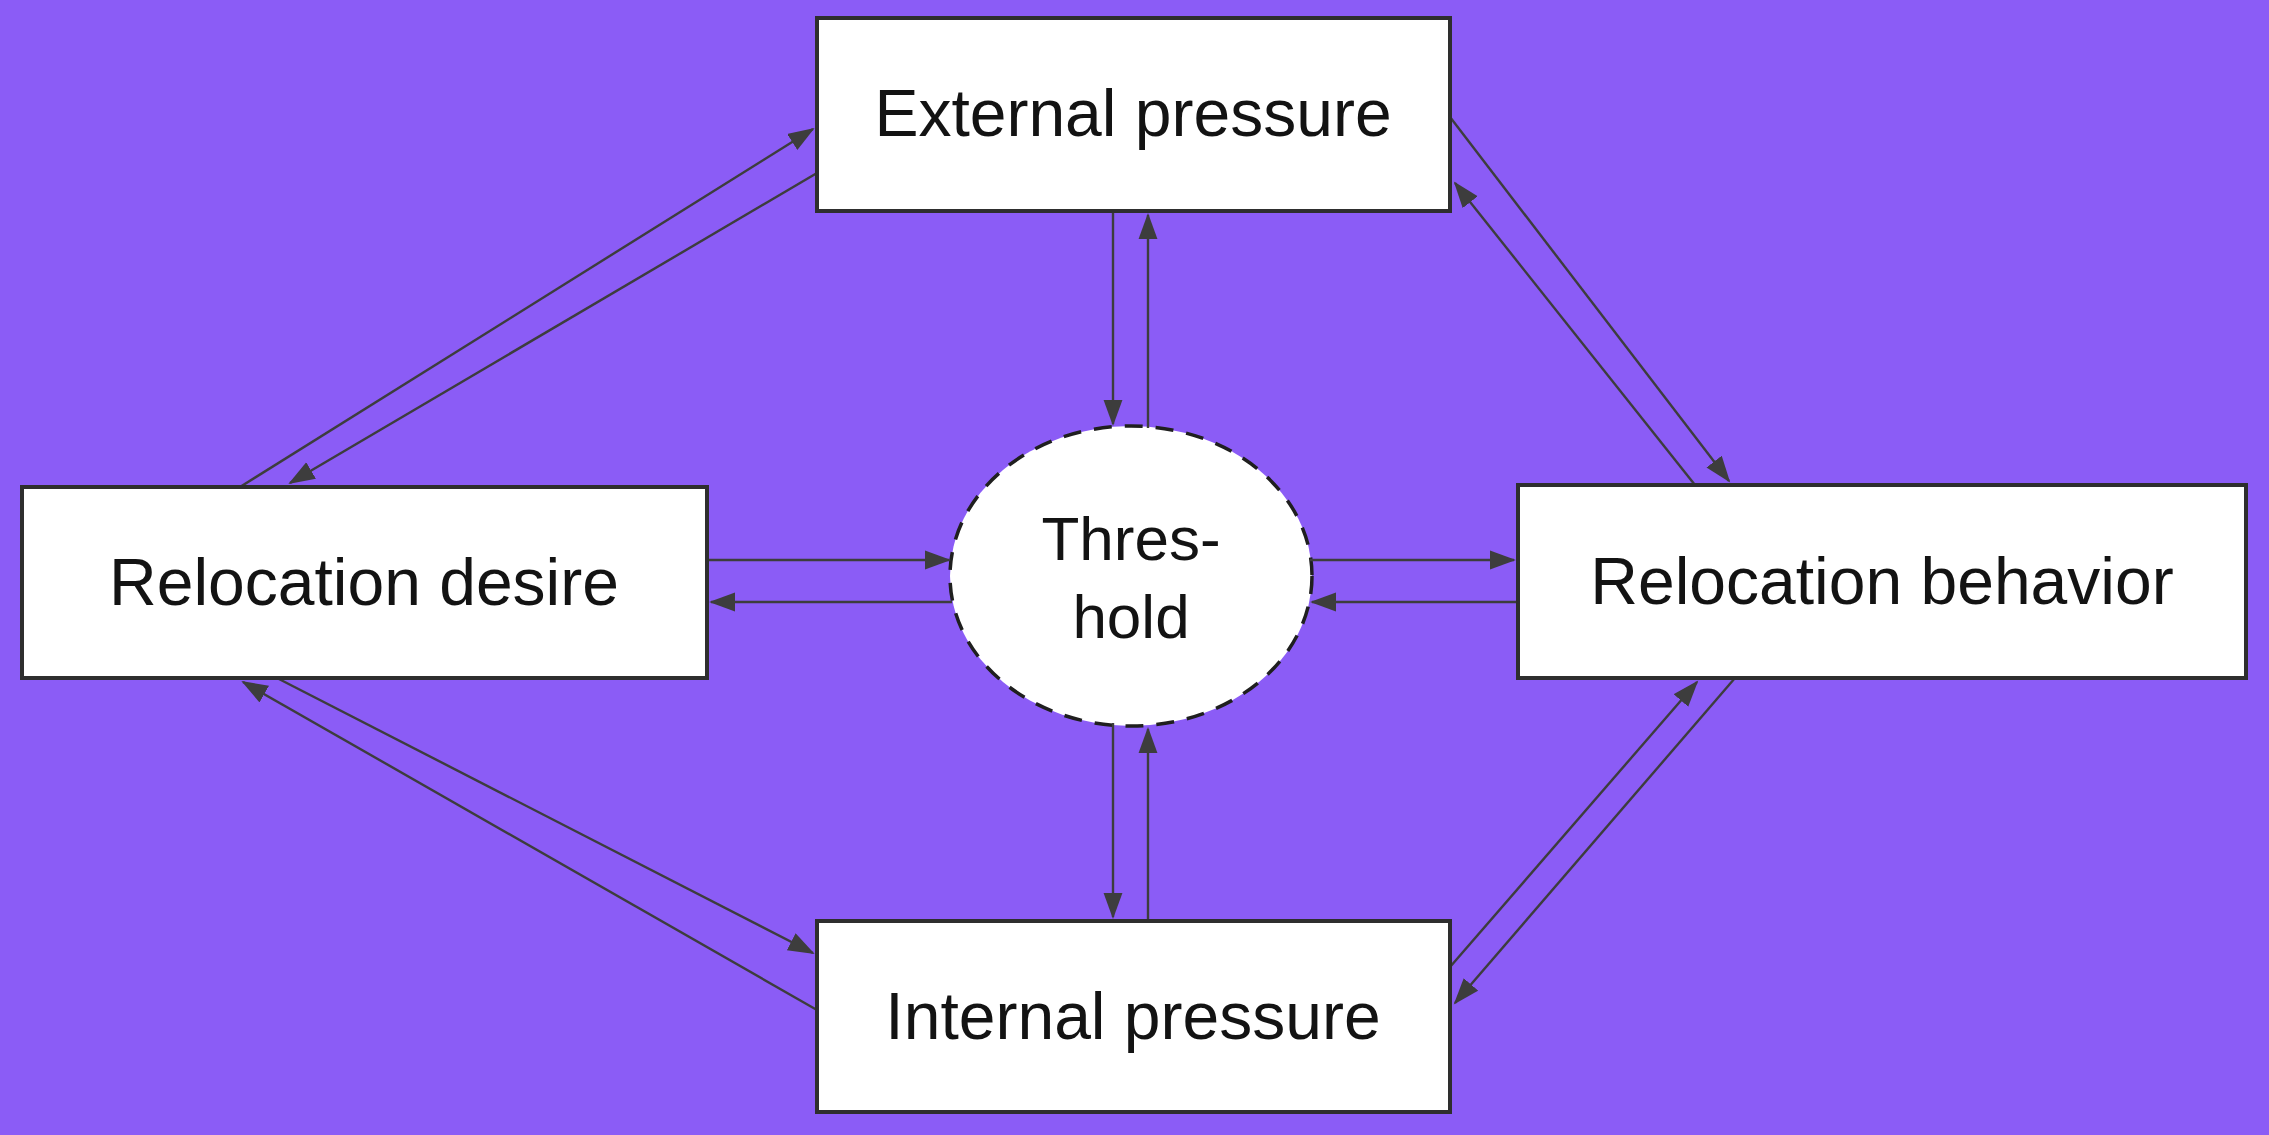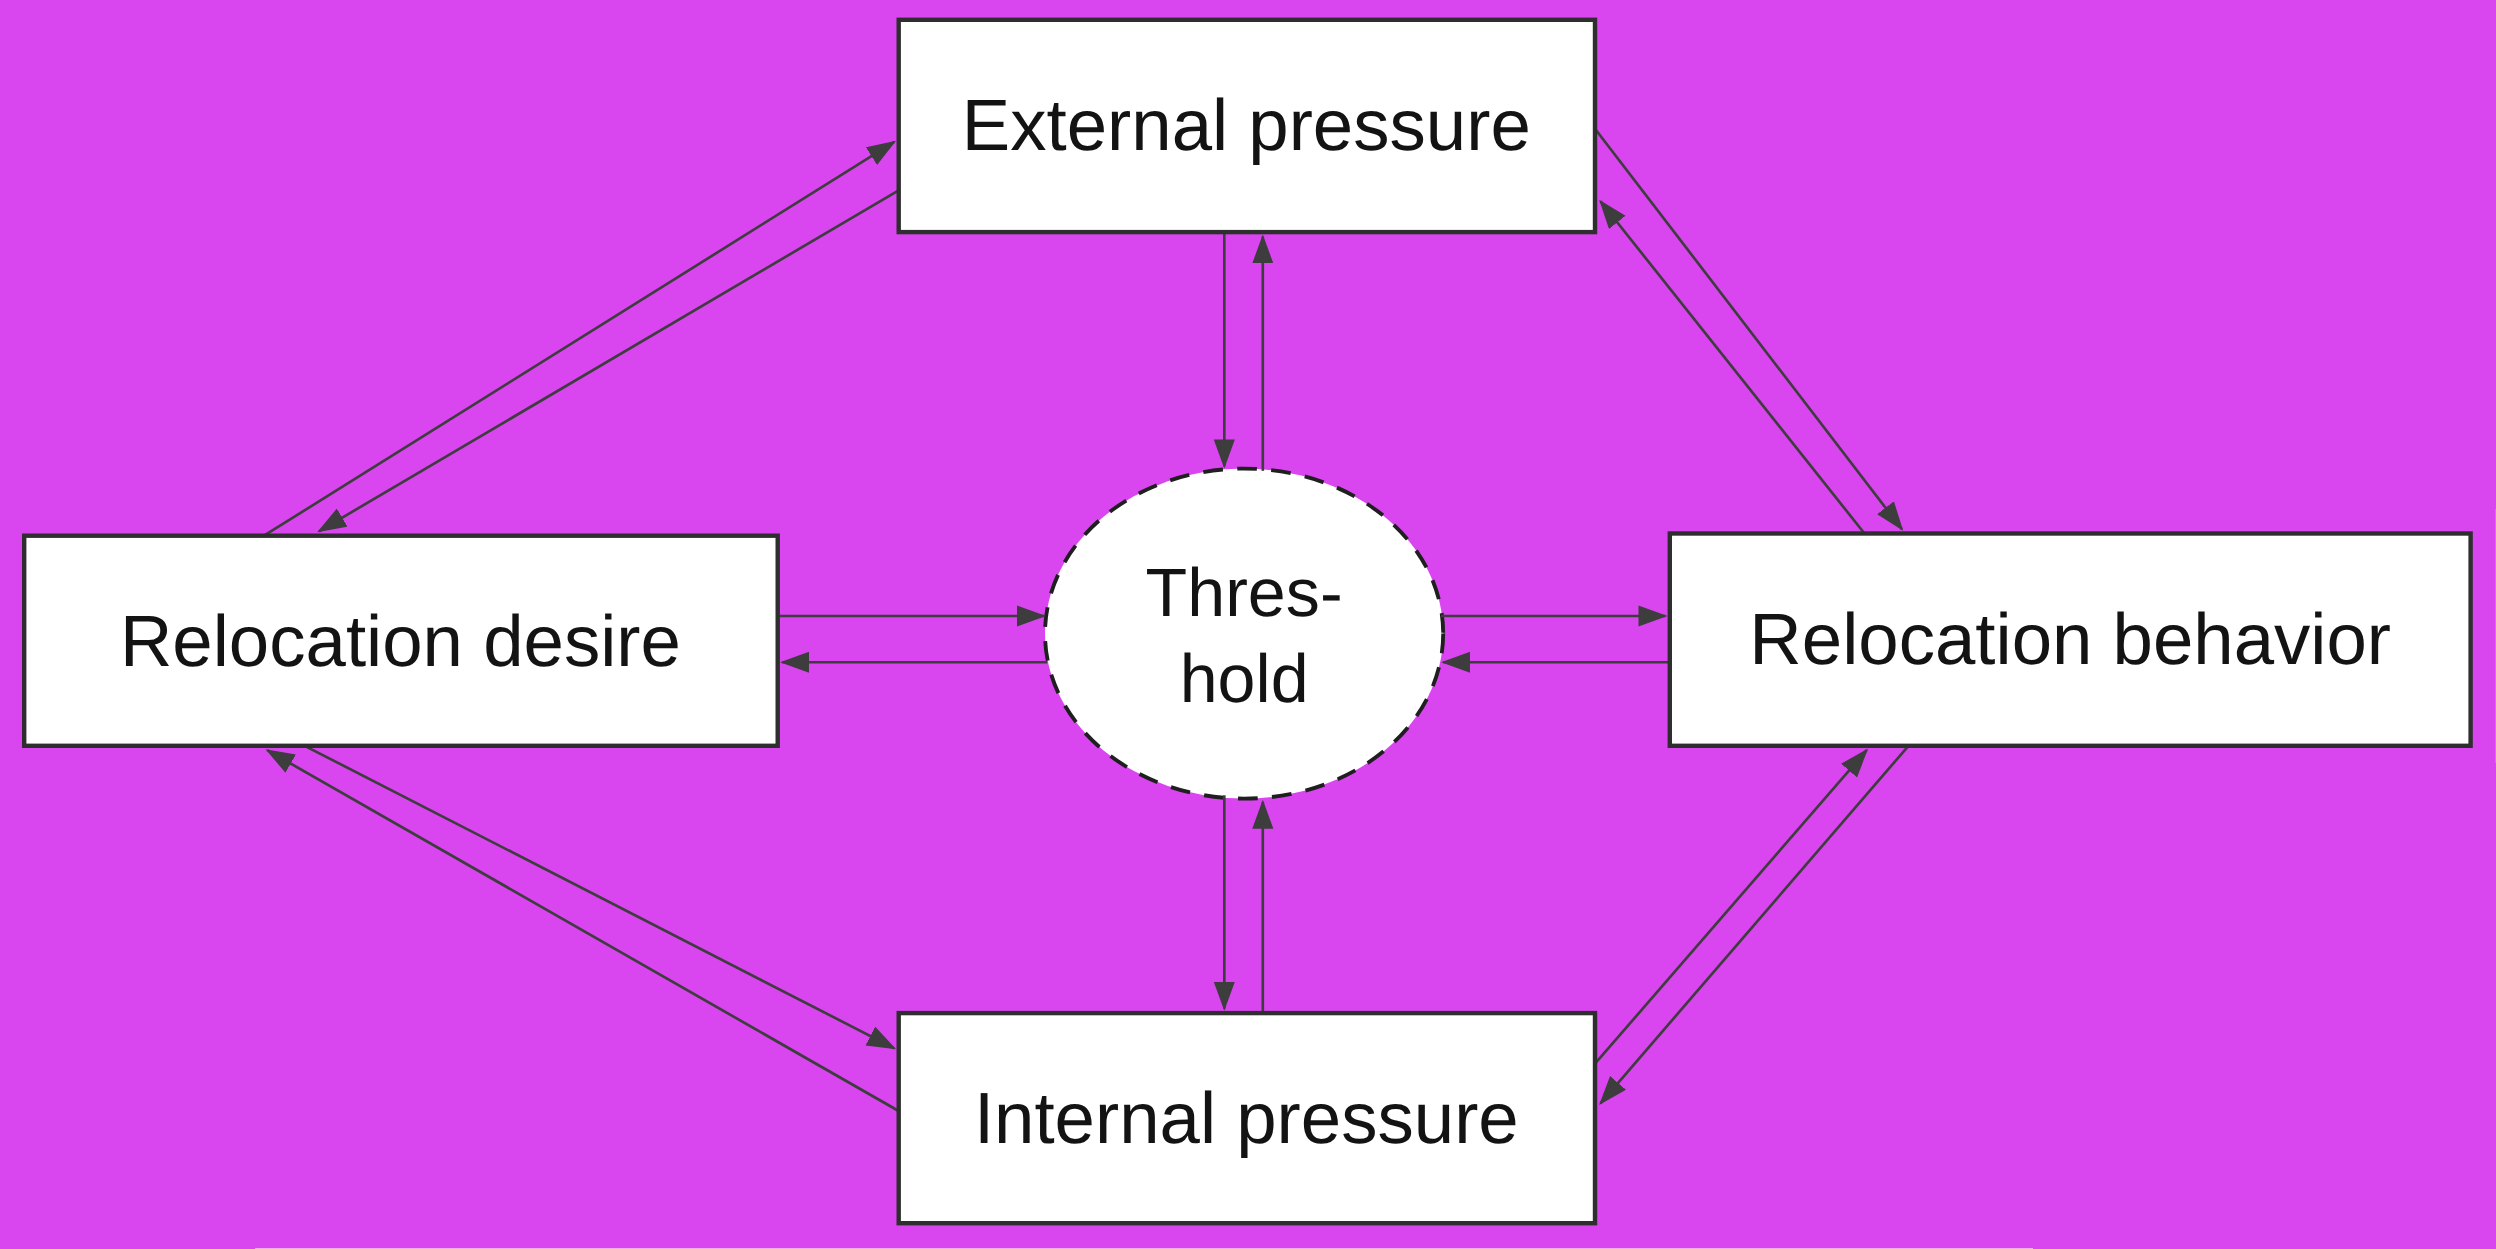--- a/index.html
+++ b/index.html
@@ -4,21 +4,21 @@
 <style>
   html, body {
     margin: 0;
     padding: 0;
     background: #ffffff;
     font-family: "Liberation Sans", sans-serif;
   }
   .stage {
     width: 2269px;
     height: 1135px;
-    background: #d946ef;
+    background: #8b5cf6;
     position: relative;
     overflow: hidden;
   }
   svg { display: block; width: 100%; height: 100%; }
   .box {
     fill: #ffffff;
     stroke: #2e2e2e;
     stroke-width: 4;
   }
   .threshold-ellipse {

